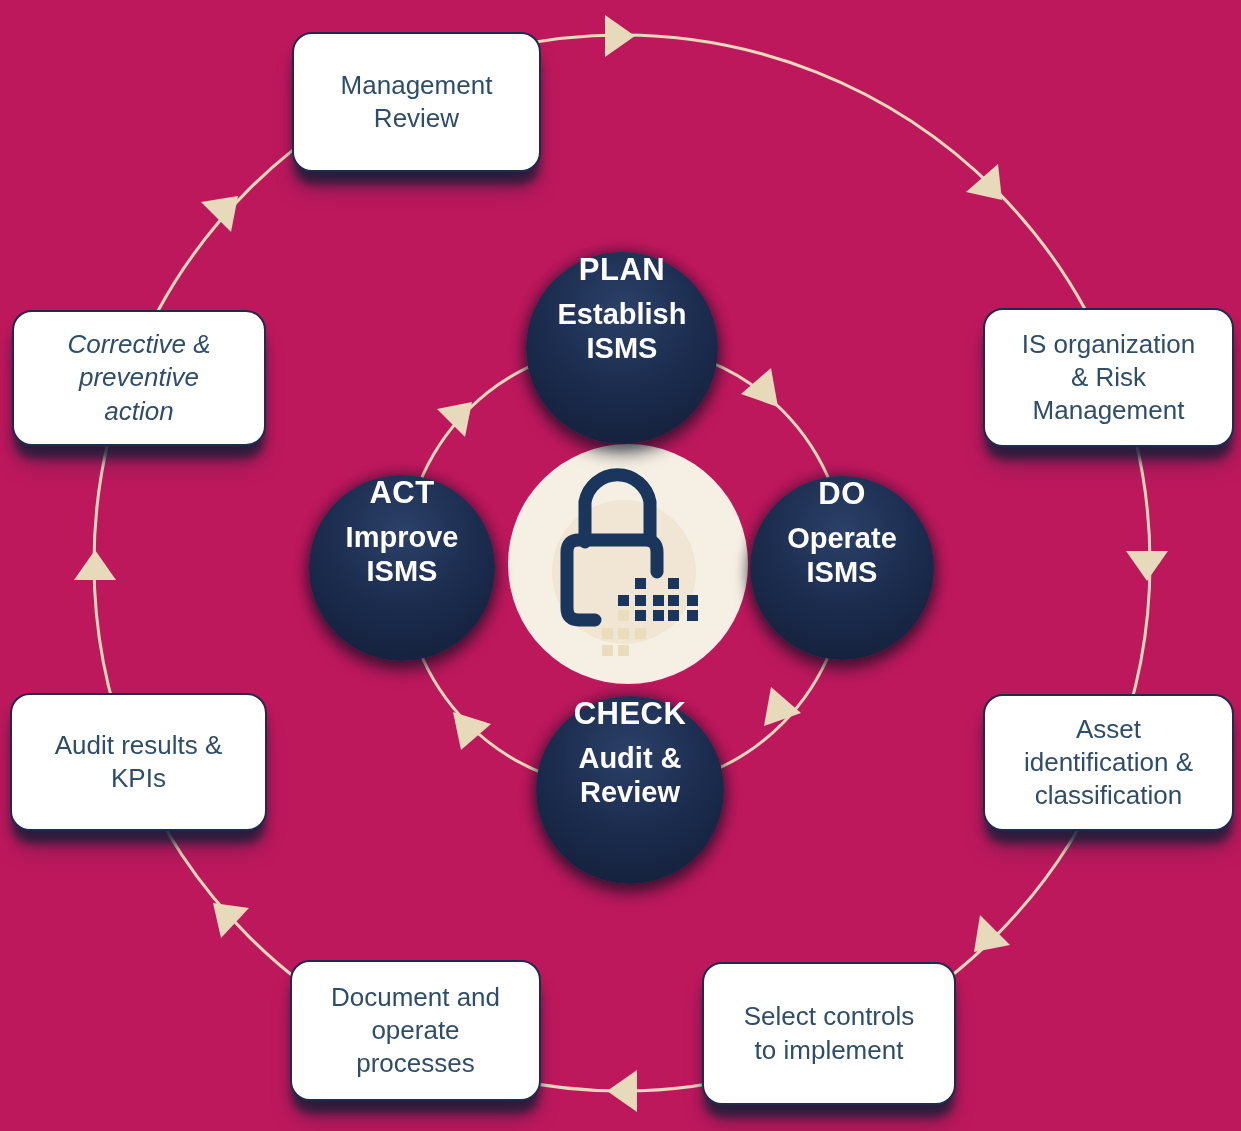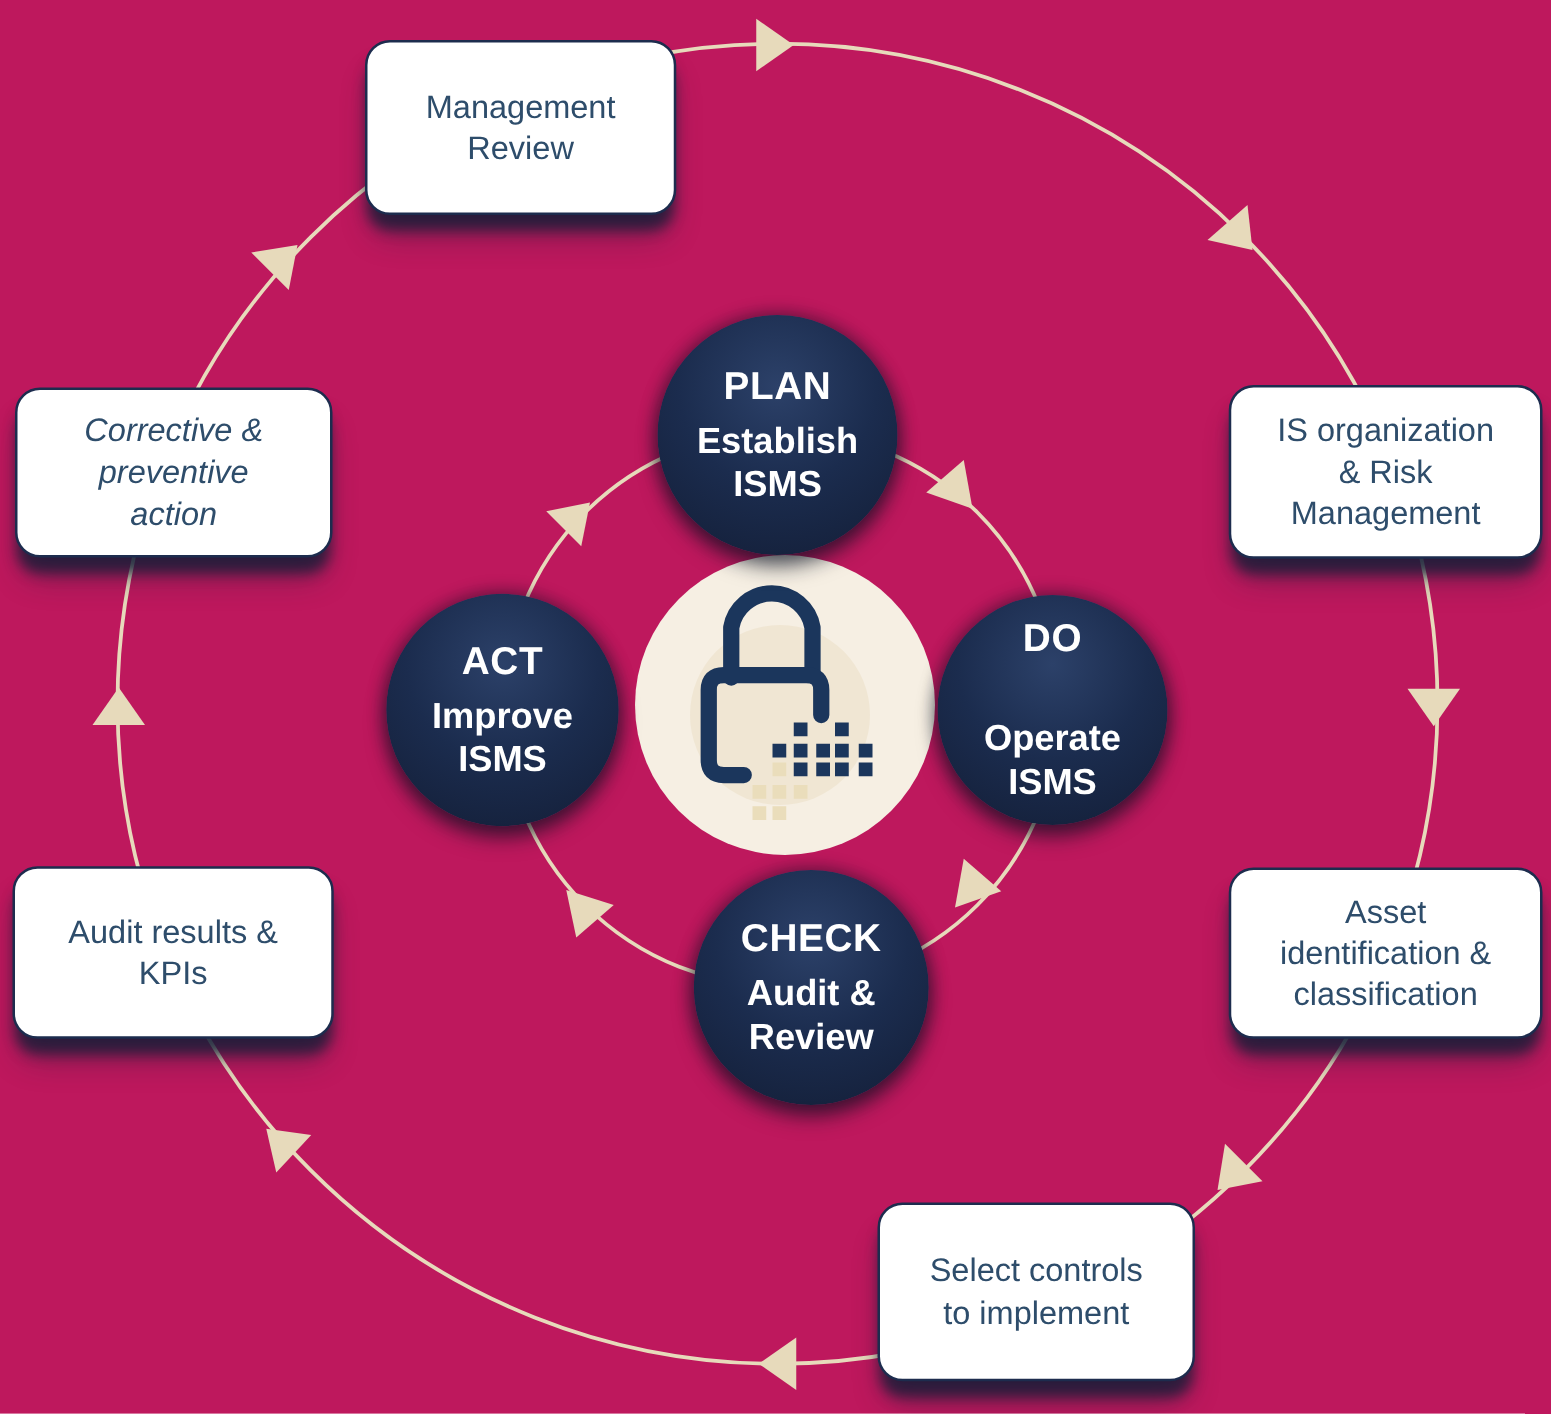--- a/index.html
+++ b/index.html
@@ -12,21 +12,21 @@
     border:2px solid var(--navy-border);
     border-radius:20px;
     display:flex;align-items:center;justify-content:center;text-align:center;
     color:var(--box-text);font-size:26px;line-height:1.28;
     box-shadow:0 14px 10px -2px rgba(21,30,55,.78), 0 22px 26px -8px rgba(21,30,55,.45);
   }
   .box-label{white-space:pre-line;padding:0 12px;}
 
   .cycle-circle{
     position:absolute;z-index:2;border-radius:50%;
-    display:flex;flex-direction:column;align-items:center;justify-content:center;text-align:center;
+    display:flex;flex-direction:column;align-items:center;text-align:center;
     color:#ffffff;
     background:radial-gradient(circle at 50% 30%, var(--navy-mid) 0%, var(--navy) 48%, var(--navy-dark) 80%, var(--navy-edge) 100%);
     box-shadow:0 10px 16px rgba(10,16,33,.55), 0 0 12px 3px rgba(10,16,33,.4);
   }
   .cycle-title{font-weight:bold;font-size:31px;letter-spacing:.5px;margin-bottom:9px;}
   .cycle-sub{font-weight:bold;font-size:29px;line-height:1.18;white-space:pre-line;}
 
   .center-circle{
     position:absolute;left:508px;top:444px;width:240px;height:240px;z-index:1;
     border-radius:50%;background:var(--cream);
@@ -68,41 +68,46 @@
   </div>
   <div class="stage-box" style="left:983px;top:694px;width:247px;height:133px;">
     <span class="box-label">Asset
 identification &amp;
 classification</span>
   </div>
   <div class="stage-box" style="left:702px;top:962px;width:250px;height:139px;">
     <span class="box-label">Select controls
 to implement</span>
   </div>
+  <div class="stage-box" style="left:290px;top:960px;width:247px;height:137px;">
+    <span class="box-label">Document and
+operate
+processes</span>
+  </div>
   <div class="stage-box" style="left:10px;top:693px;width:253px;height:134px;">
     <span class="box-label">Audit results &amp;
 KPIs</span>
   </div>
   <div class="stage-box" style="left:12px;top:310px;width:250px;height:132px;font-style:italic;">
     <span class="box-label">Corrective &amp;
 preventive
 action</span>
   </div>
 
   <div class="cycle-circle" style="left:526px;top:252px;width:192px;height:192px;">
     <div class="cycle-title">PLAN</div>
     <div class="cycle-sub">Establish
 ISMS</div>
   </div>
-  <div class="cycle-circle" style="left:750px;top:476px;width:184px;height:184px;gap:36px;">
+  <div class="cycle-circle" style="left:750px;top:476px;width:184px;height:184px;">
     <div class="cycle-title">DO</div>
     <div class="cycle-sub">Operate
 ISMS</div>
   </div>
-  <div class="cycle-circle" style="left:555px;top:696px;width:188px;height:188px;">
+  <div class="cycle-circle" style="left:536px;top:696px;width:188px;height:188px;">
     <div class="cycle-title">CHECK</div>
     <div class="cycle-sub">Audit &amp;
 Review</div>
   </div>
   <div class="cycle-circle" style="left:309px;top:475px;width:186px;height:186px;">
     <div class="cycle-title">ACT</div>
     <div class="cycle-sub">Improve
 ISMS</div>
   </div>
 

